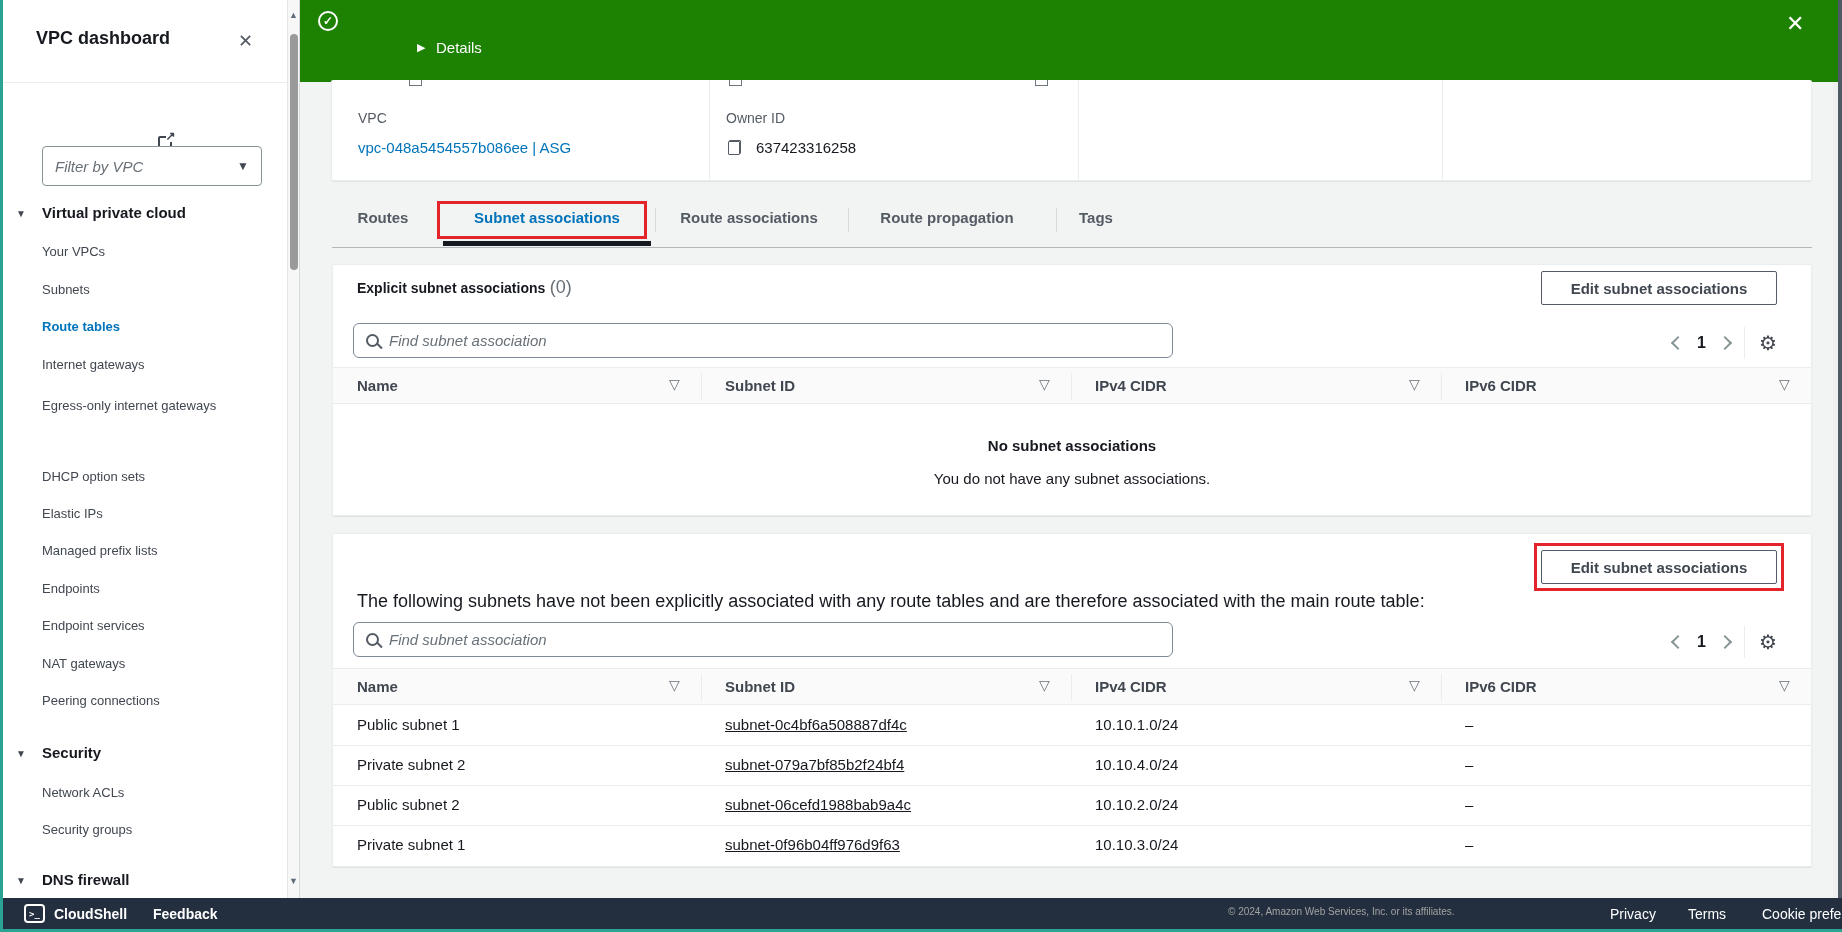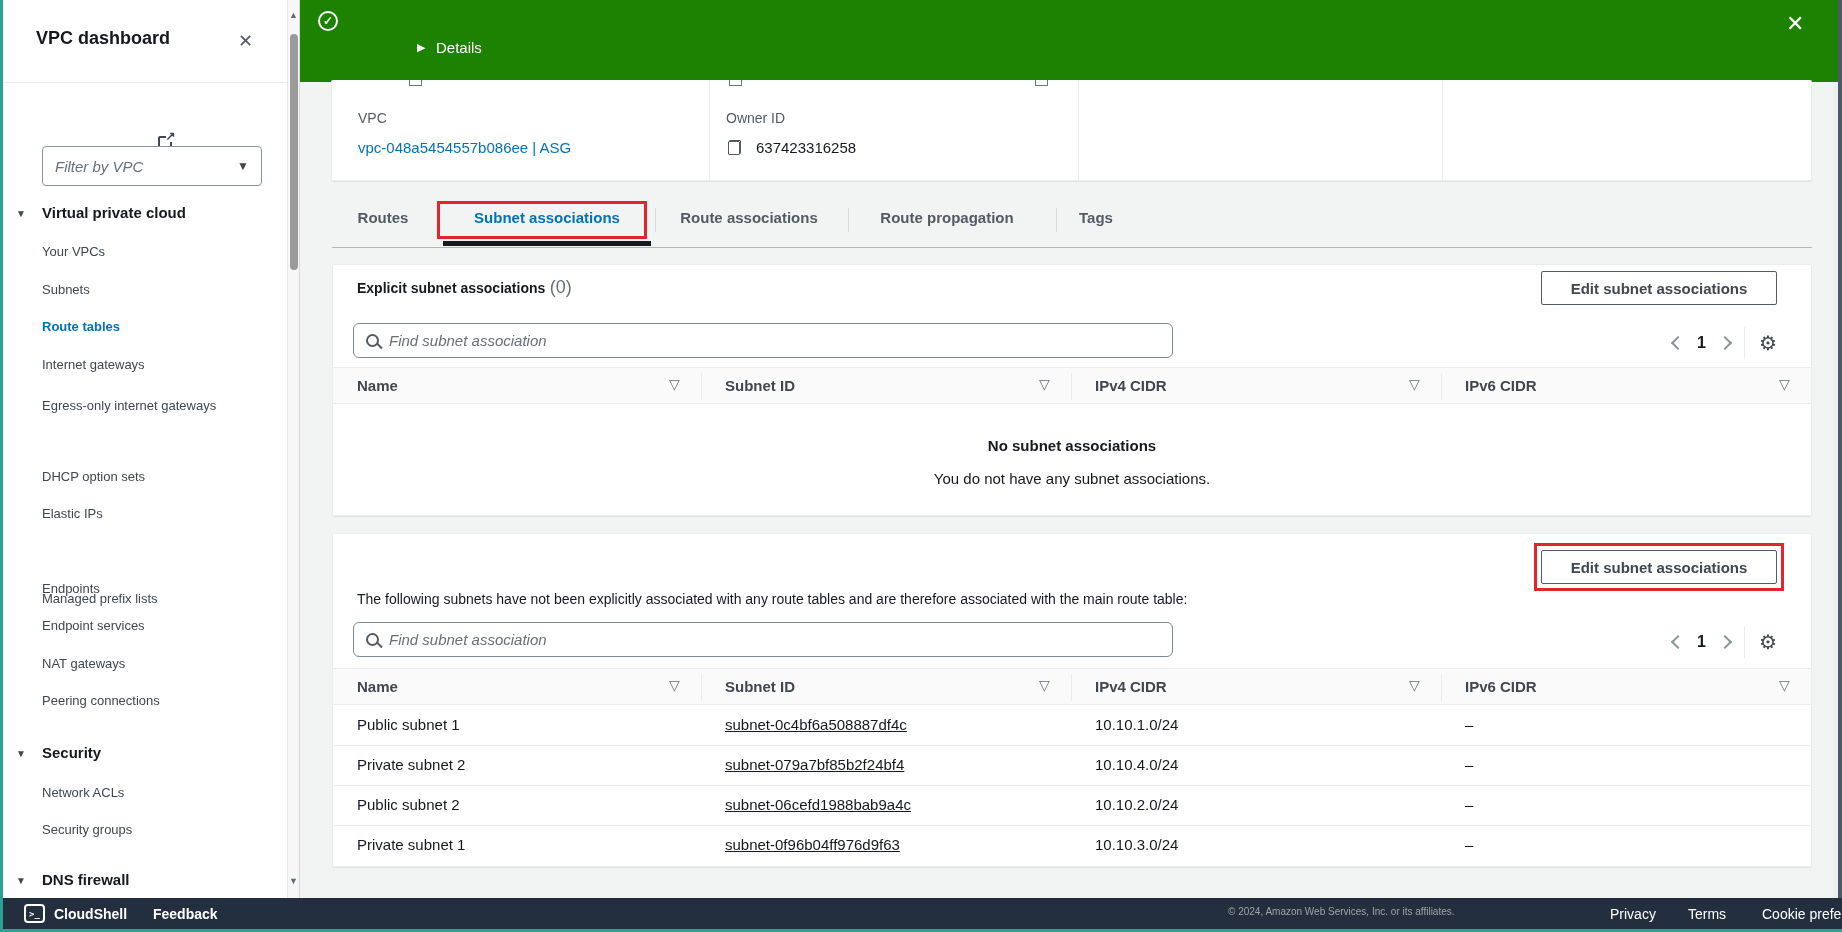--- a/index.html
+++ b/index.html
@@ -53,21 +53,21 @@
   
   .tab { font-size:15px; font-weight:700; color:#545b64; text-align:center; cursor:pointer; line-height:28px; }
   .tab.active { color:#0073bb; }
   .tab-divider { width:1px; background:#d5dbdb; }
   .tab-underline { background:#16191f; }
   .tabs-baseline { background:#b0b8bc; height:1px; }
   .annot { border:3px solid #e3242b; background:transparent; pointer-events:none; }
 
   .panel-title { font-size:14px; font-weight:700; color:#16191f; }
   .panel-count { font-size:18px; font-weight:400; color:#687078; }
-  .panel-desc { font-size:14px; color:#16191f; }
+  .panel-desc { font-size:18px; color:#16191f; }
   .btn { background:#fff; border:1px solid #545b64; border-radius:2px; font-size:15px; font-weight:700; color:#414750; display:flex; align-items:center; justify-content:center; cursor:pointer; }
 
   .search { border:1px solid #7d8998; border-radius:6px; background:#fff; display:flex; align-items:center; padding:0 12px; gap:10px; }
   .search input { border:none; outline:none; flex:1; font-size:15px; color:#16191f; background:transparent; font-family:"Liberation Sans", sans-serif; }
   .search input::placeholder { font-style:italic; color:#687078; }
   .mag { width:13px; height:13px; border:2px solid #545b64; border-radius:50%; position:relative; flex:none; }
   .mag::after { content:''; position:absolute; width:7px; height:2px; background:#545b64; transform:rotate(45deg); right:-6px; bottom:-2px; }
 
   .pag-num { font-size:16px; font-weight:700; color:#16191f; }
   .chv { width:10px; height:10px; border-left:2px solid #879596; border-bottom:2px solid #879596; display:inline-block; cursor:pointer; }
@@ -115,21 +115,21 @@
     <span class="abs caret-down" style="left:16px; top:208px;">▼</span>
     <div class="abs side-section" style="left:42px; top:204px;">Virtual private cloud</div>
 
     <div class="abs side-item" style="left:42px; top:242px;">Your VPCs</div>
     <div class="abs side-item" style="left:42px; top:280px;">Subnets</div>
     <div class="abs side-item active" style="left:42px; top:317px;">Route tables</div>
     <div class="abs side-item" style="left:42px; top:355px;">Internet gateways</div>
     <div class="abs side-item" style="left:42px; top:392px; width:190px; line-height:28px;">Egress-only internet gateways</div>
     <div class="abs side-item" style="left:42px; top:467px;">DHCP option sets</div>
     <div class="abs side-item" style="left:42px; top:504px;">Elastic IPs</div>
-    <div class="abs side-item" style="left:42px; top:541px;margin-top:48px;">Managed prefix lists</div>
+    <div class="abs side-item" style="left:42px; top:541px;">Managed prefix lists</div>
     <div class="abs side-item" style="left:42px; top:579px;">Endpoints</div>
     <div class="abs side-item" style="left:42px; top:616px;">Endpoint services</div>
     <div class="abs side-item" style="left:42px; top:654px;">NAT gateways</div>
     <div class="abs side-item" style="left:42px; top:691px;">Peering connections</div>
 
     <span class="abs caret-down" style="left:16px; top:748px;">▼</span>
     <div class="abs side-section" style="left:42px; top:744px;">Security</div>
     <div class="abs side-item" style="left:42px; top:783px;">Network ACLs</div>
     <div class="abs side-item" style="left:42px; top:820px;">Security groups</div>
 

